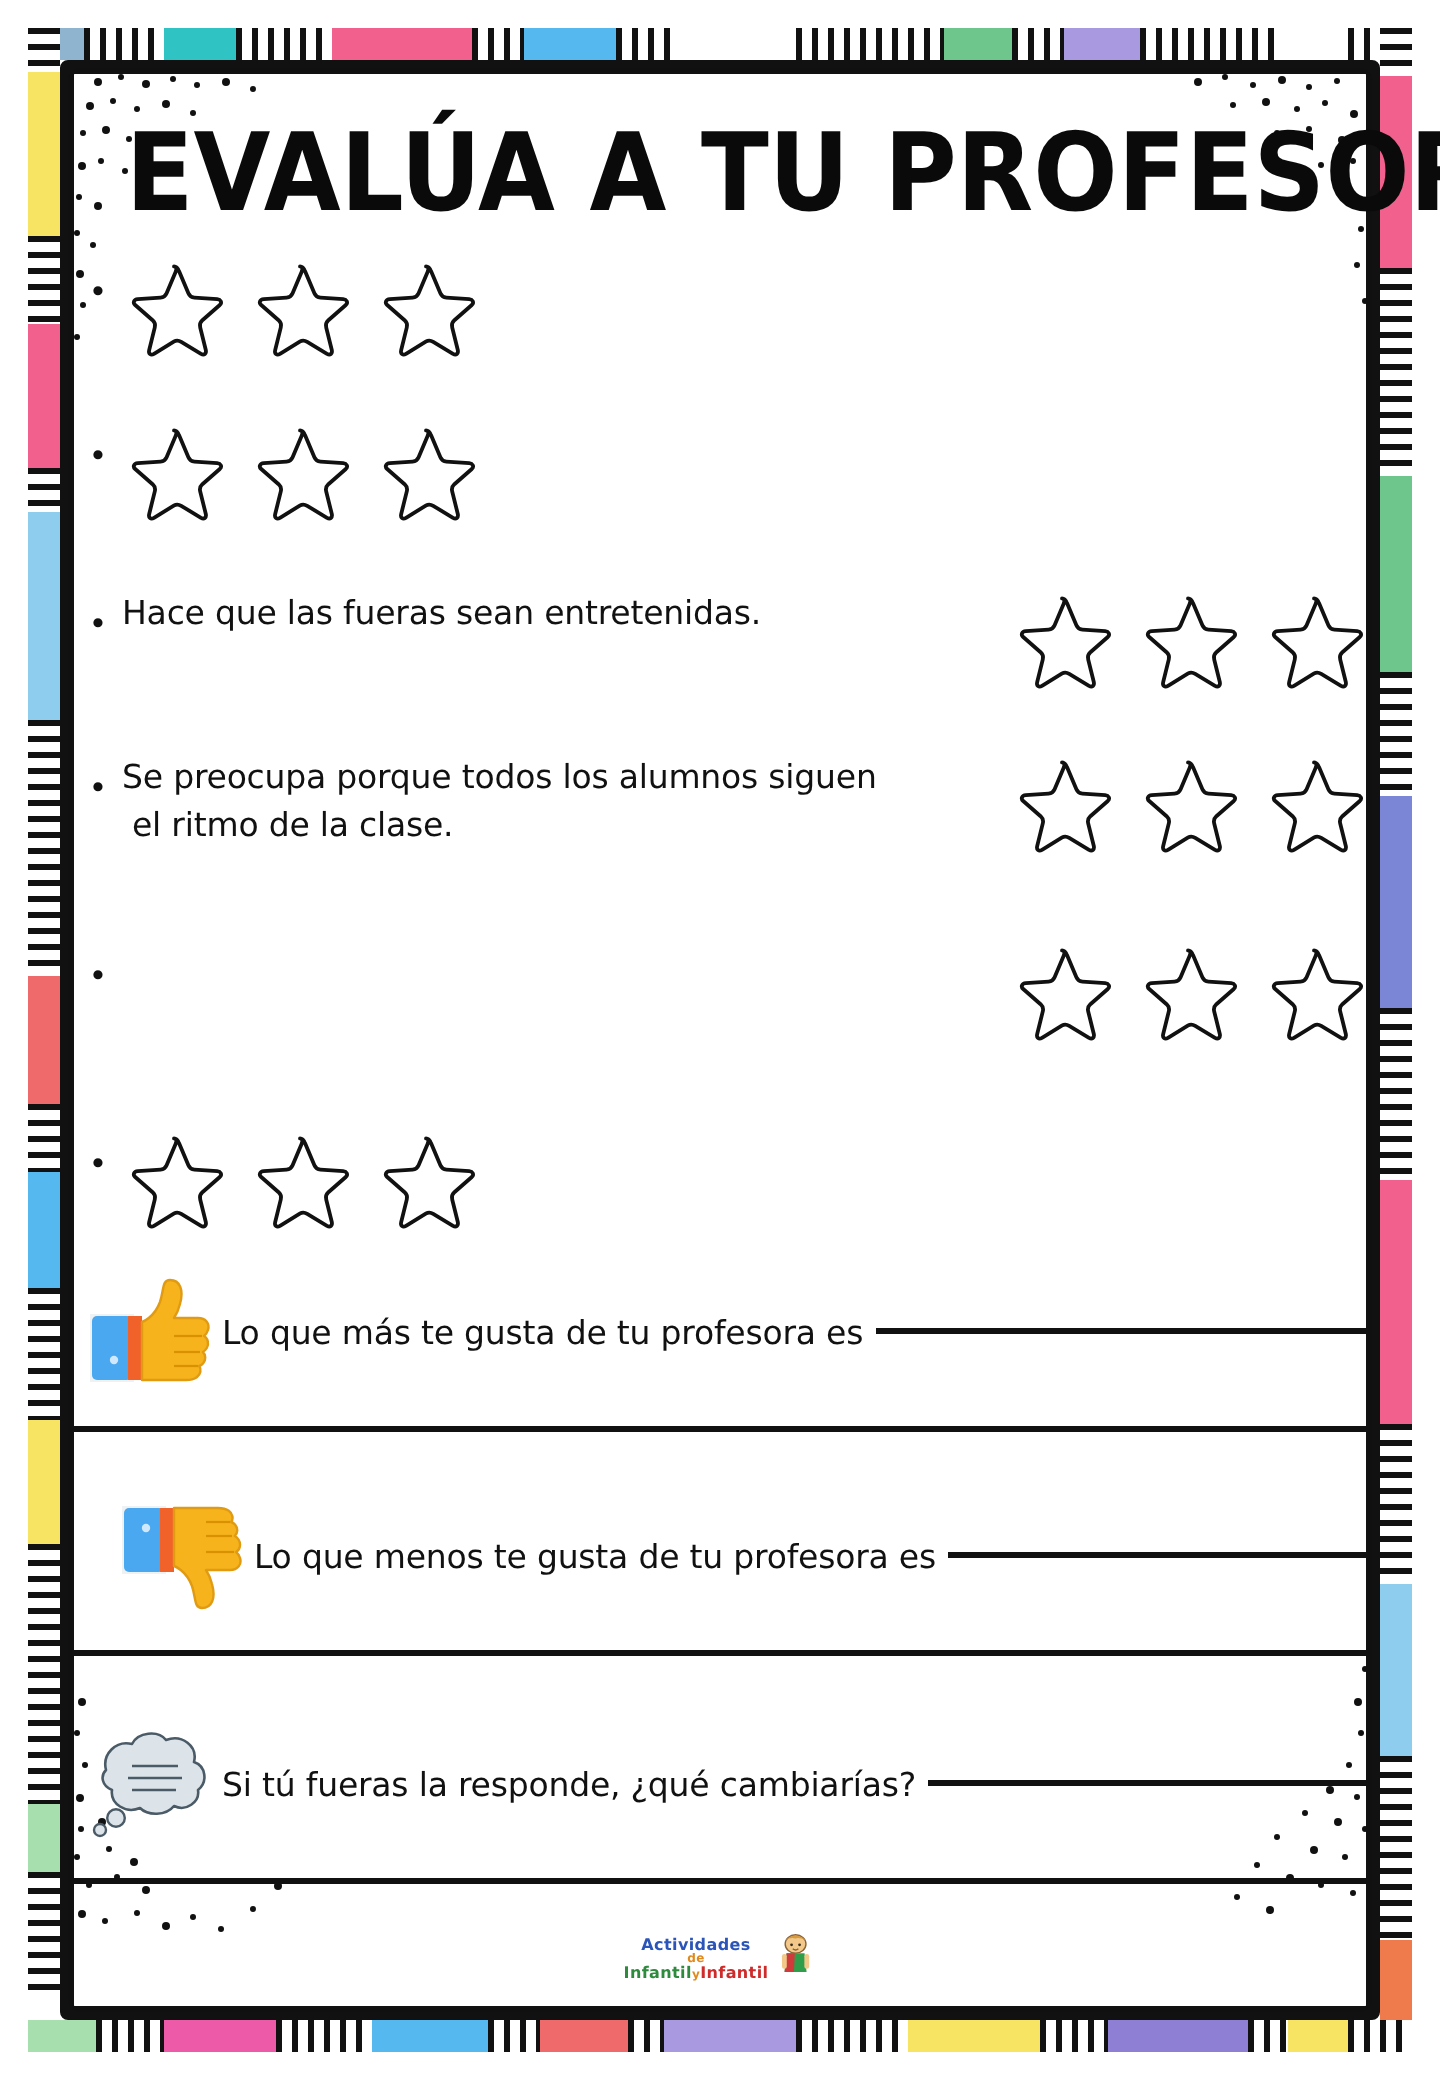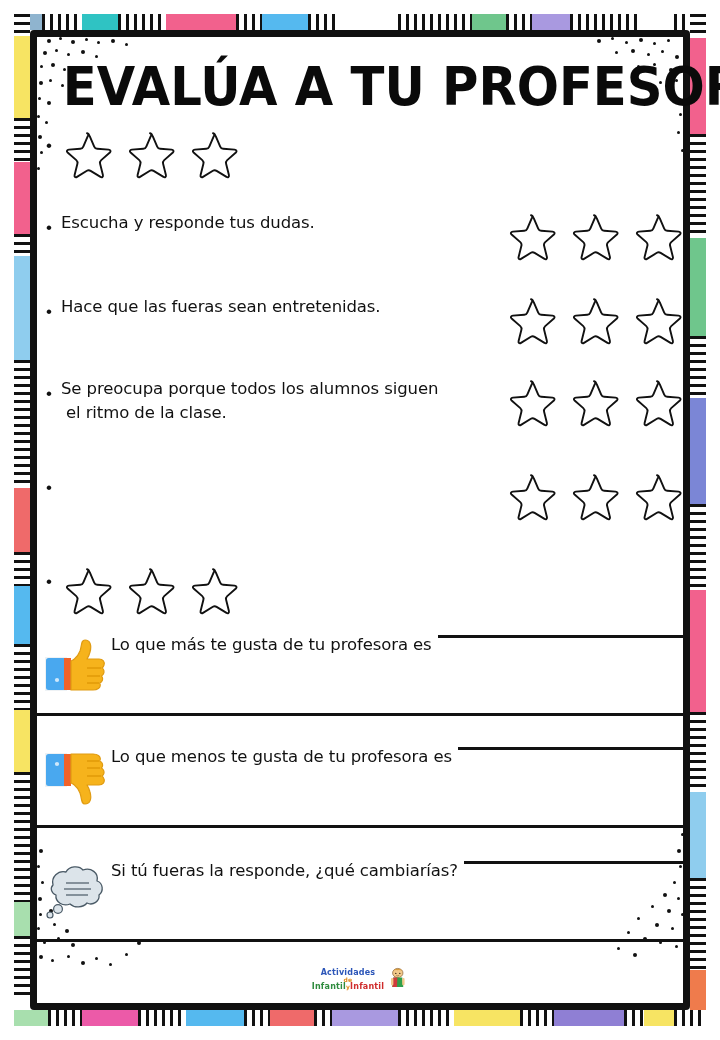--- a/index.html
+++ b/index.html
@@ -135,21 +135,21 @@
     align-items: flex-start;
     padding-top: 1px;
   }
   .star-svg { display: block; }
 
   
   .questions { position: absolute; left: 0; top: 598px; width: 646px; }
 
   .q-block { position: absolute; left: 0; width: 646px; }
 
-  .q-head { display: flex; align-items: flex-start; }
+  .q-head { display: flex; align-items: center; }
 
   .emoji {
     flex: 0 0 auto;
     width: 74px;
     height: 62px;
     position: relative;
   }
   .emoji svg { display: block; }
 
   .q-text {
@@ -410,21 +410,20 @@
             </span>
             <span>
               <svg class="star-svg" width="52" height="50" viewBox="0 0 52 50" aria-hidden="true">
                 <path d="M26 3.2 C27.2 3.2 28 4.3 28.6 5.8 L33.2 16.6 C33.8 18 34.7 18.7 36.2 18.8 L47.6 19.6 C49.4 19.8 50.2 21.2 48.9 22.5 L40.2 30.1 C39 31.2 38.7 32.2 39.1 33.7 L41.9 45.0 C42.3 46.8 41.1 47.8 39.5 46.9 L29.6 40.9 C28.3 40.1 27.2 40.0 25.9 40.8 L16.0 46.9 C14.4 47.9 13.1 46.9 13.6 45.0 L16.4 33.7 C16.8 32.2 16.5 31.2 15.3 30.1 L6.6 22.5 C5.2 21.2 6.0 19.8 7.9 19.6 L19.3 18.8 C20.8 18.7 21.7 18.0 22.3 16.6 L26.9 5.8 C27.5 4.3 27.0 3.2 26 3.2 Z" fill="#ffffff" stroke="#111111" stroke-width="1.9" stroke-linejoin="round"></path>
               </svg>
             </span>
           </div>
         </div>
         <div class="item-row" style="top: 82px;">
           <div class="bullet">•</div>
-          <div class="item-text"><span>Escucha y responde tus dudas.</span></div>
           <div class="stars">
             <span>
               <svg class="star-svg" width="52" height="50" viewBox="0 0 52 50" aria-hidden="true">
                 <path d="M26 3.2 C27.2 3.2 28 4.3 28.6 5.8 L33.2 16.6 C33.8 18 34.7 18.7 36.2 18.8 L47.6 19.6 C49.4 19.8 50.2 21.2 48.9 22.5 L40.2 30.1 C39 31.2 38.7 32.2 39.1 33.7 L41.9 45.0 C42.3 46.8 41.1 47.8 39.5 46.9 L29.6 40.9 C28.3 40.1 27.2 40.0 25.9 40.8 L16.0 46.9 C14.4 47.9 13.1 46.9 13.6 45.0 L16.4 33.7 C16.8 32.2 16.5 31.2 15.3 30.1 L6.6 22.5 C5.2 21.2 6.0 19.8 7.9 19.6 L19.3 18.8 C20.8 18.7 21.7 18.0 22.3 16.6 L26.9 5.8 C27.5 4.3 27.0 3.2 26 3.2 Z" fill="#ffffff" stroke="#111111" stroke-width="1.9" stroke-linejoin="round"></path>
               </svg>
             </span>
             <span>
               <svg class="star-svg" width="52" height="50" viewBox="0 0 52 50" aria-hidden="true">
                 <path d="M26 3.2 C27.2 3.2 28 4.3 28.6 5.8 L33.2 16.6 C33.8 18 34.7 18.7 36.2 18.8 L47.6 19.6 C49.4 19.8 50.2 21.2 48.9 22.5 L40.2 30.1 C39 31.2 38.7 32.2 39.1 33.7 L41.9 45.0 C42.3 46.8 41.1 47.8 39.5 46.9 L29.6 40.9 C28.3 40.1 27.2 40.0 25.9 40.8 L16.0 46.9 C14.4 47.9 13.1 46.9 13.6 45.0 L16.4 33.7 C16.8 32.2 16.5 31.2 15.3 30.1 L6.6 22.5 C5.2 21.2 6.0 19.8 7.9 19.6 L19.3 18.8 C20.8 18.7 21.7 18.0 22.3 16.6 L26.9 5.8 C27.5 4.3 27.0 3.2 26 3.2 Z" fill="#ffffff" stroke="#111111" stroke-width="1.9" stroke-linejoin="round"></path>
               </svg>
@@ -536,21 +535,21 @@
                   <path d="M50 41 H63" stroke="#d99100" stroke-width="1.1" fill="none"></path>
                   <path d="M50 48 H62" stroke="#d99100" stroke-width="1.1" fill="none"></path>
                 </g>
               </svg>
             </span>
             <span class="q-text">Lo que más te gusta de tu profesora es</span>
             <span class="inline-rule"></span>
           </div>
         </div>
         <div class="full-rule" style="top: 78px;"></div>
-        <div class="q-block" style="top: 112px;">
+        <div class="q-block" style="top: 112px; padding-left: 16px;">
           <div class="q-head">
             <span class="emoji">
               <svg width="74" height="62" viewBox="0 0 74 62">
                 <g transform="translate(0,62) scale(1,-1)">
                   <path d="M8 22 h22 v34 h-22 z" fill="#eef2f5"></path>
                   <rect x="9" y="23" width="20" height="32" rx="2.5" fill="#49a8ef"></rect>
                   <rect x="27" y="23" width="7" height="32" fill="#f0622a"></rect>
                   <circle cx="20" cy="45" r="2.1" fill="#cfe8fb"></circle>
                   <path d="M34 55 V26 C34 26 40 24 43 16 C45 10 44 5 48 5 C53 5 55 10 53 17 C52 21 50 24 50 24 H62 C66 24 68 27 67 30 C66.4 32 65 33 65 33 C67 34 67.6 37 66.4 39 C65.6 40.4 64.4 41 64.4 41 C66 42.4 66 45 64.6 46.6 C63.8 47.6 62.6 48 62.6 48 C63.8 49.6 63.4 52.2 61.4 53.6 C60 54.6 58 55 56 55 Z" fill="#f6b31c" stroke="#e09b12" stroke-width="1.2" stroke-linejoin="round"></path>
                   <path d="M50 33 H64" stroke="#d99100" stroke-width="1.1" fill="none"></path>

